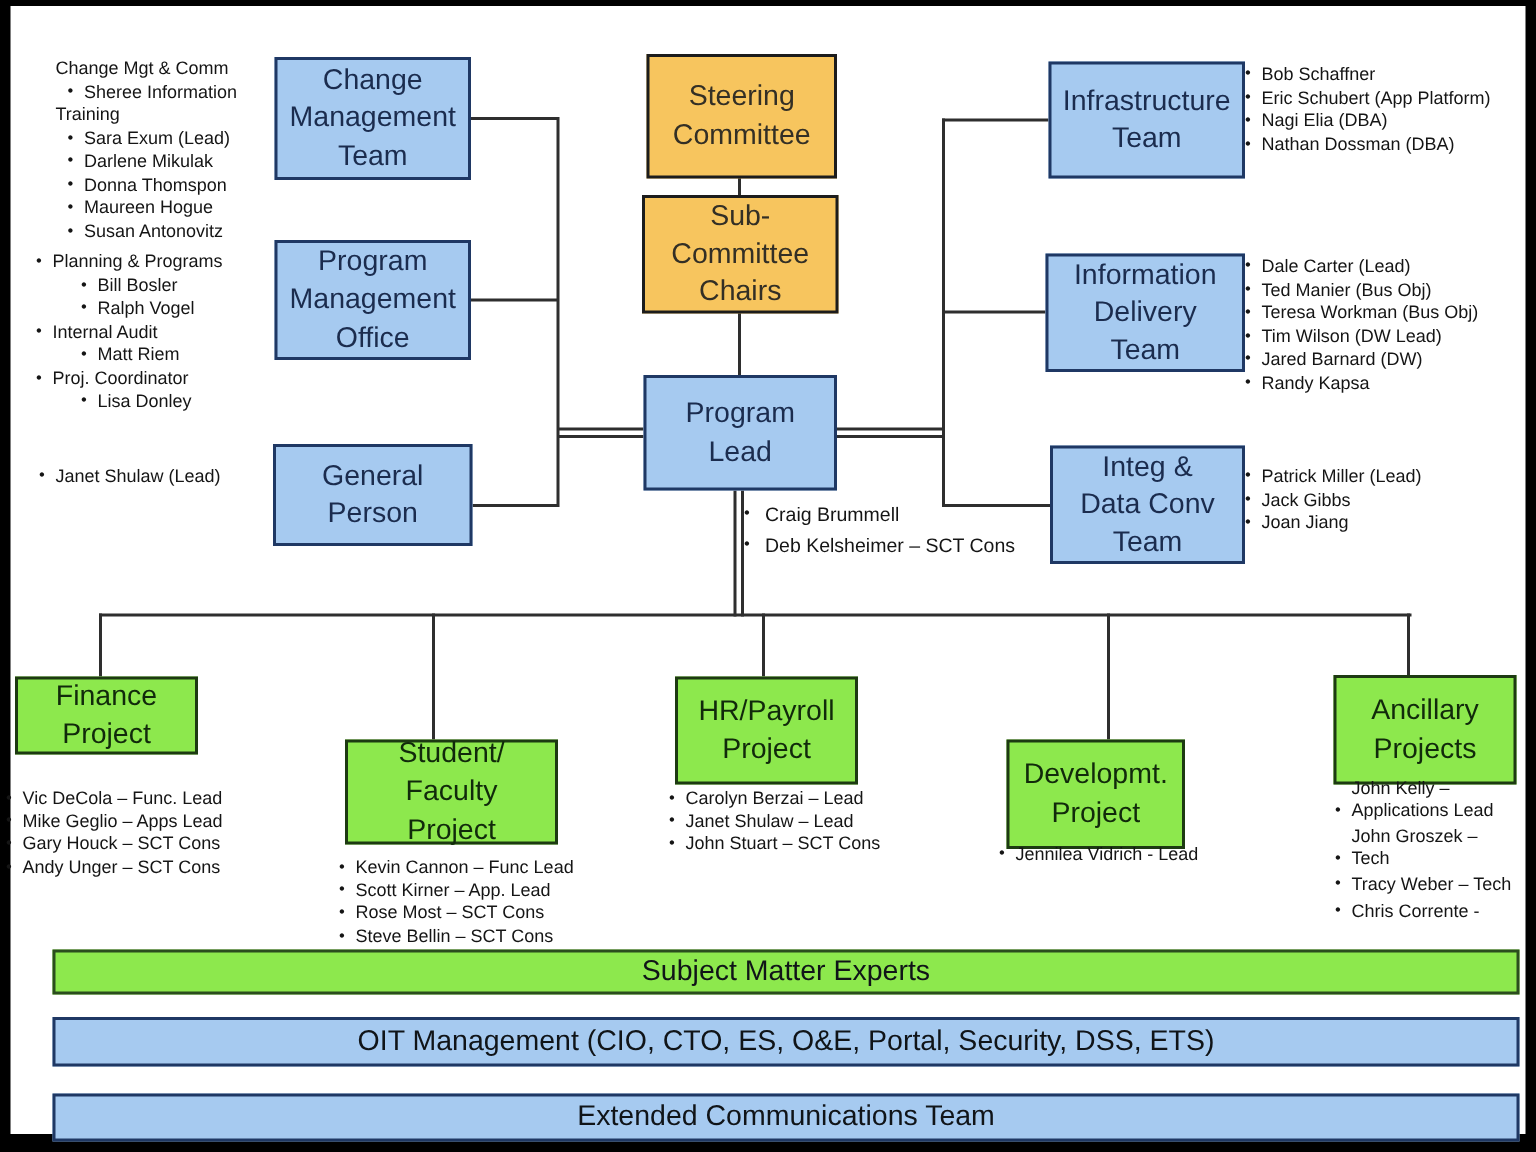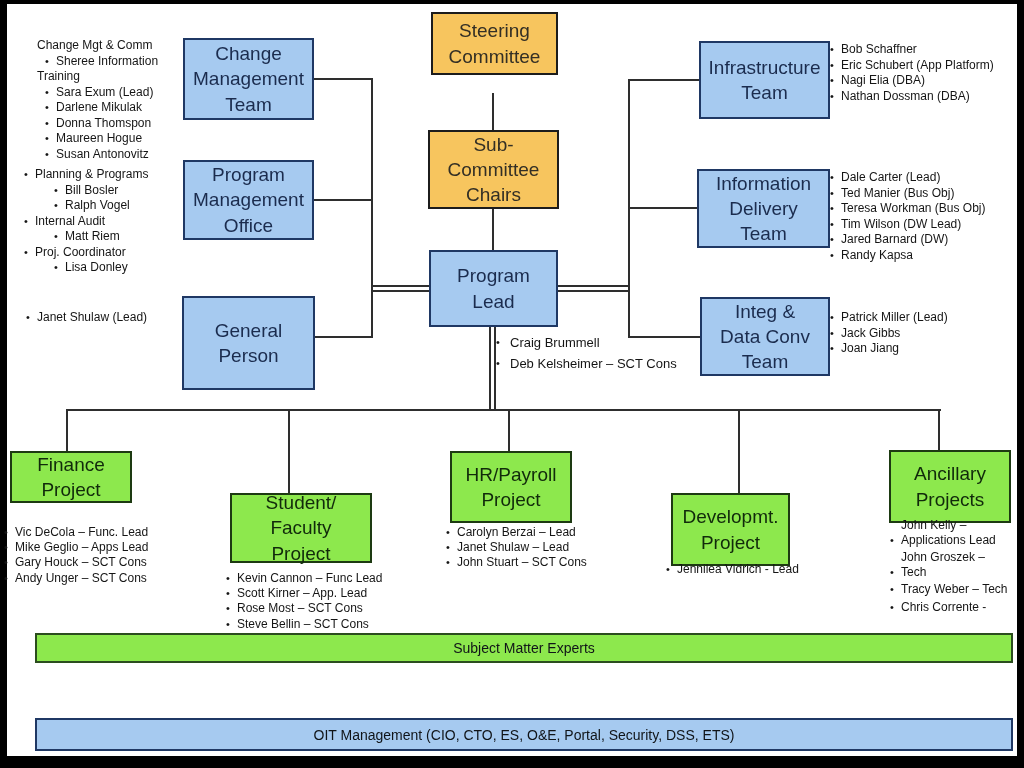--- a/index.html
+++ b/index.html
@@ -24,24 +24,24 @@
     display:flex; align-items:center; justify-content:center; text-align:center;
     white-space:pre-line; font-size:19px; line-height:1.32; font-weight:400;
   }
   .node.orange{background:var(--orange); border-color:#1c1c1c; color:#332f25;}
   .node.blue{background:var(--blue); border-color:var(--navy); color:#1b2c4e;}
   .node.green{background:var(--green); border-color:#1d3a12; color:#112a0b;}
   
   .bar{
     position:absolute; box-sizing:border-box; border:2px solid;
     display:flex; align-items:center; justify-content:center;
-    font-size:14px; color:#101418;
+    font-size:19px; color:#101418;
   }
   .bar.green{background:var(--green); border-color:#2b4d1e;}
-  .bar.blue{background:var(--blue); border-color:var(--navy);margin-top:40px;}
+  .bar.blue{background:var(--blue); border-color:var(--navy);}
   
   .alist{position:absolute; color:var(--ink); font-size:12px;}
   .li{display:flex; align-items:flex-end; line-height:15.5px;}
   .blt{flex:none; width:11px; font-size:11px;}
   .lh{padding-left:13px;}   
   .lb1{padding-left:21px;}  
   .lb0{padding-left:0;}     
   .lb2{padding-left:30px;}  
   .pl-list .li{font-size:13px; line-height:21px;}
   .pl-list .blt{width:14px;}
@@ -74,35 +74,35 @@
   <div class="dh" style="left:558px;top:285px;width:72px"></div>
 
   <div class="dv" style="left:489px;top:327px;height:84px"></div>
   <div class="hline" style="left:66px;top:409px;width:875px;height:2px"></div>
   <div class="vline" style="left:66px;top:409px;width:2px;height:42px"></div>
   <div class="vline" style="left:288px;top:409px;width:2px;height:84px"></div>
   <div class="vline" style="left:508px;top:409px;width:2px;height:42px"></div>
   <div class="vline" style="left:738px;top:409px;width:2px;height:84px"></div>
   <div class="vline" style="left:938px;top:409px;width:2px;height:41px"></div>
 
-  <div class="node orange" style="left:431px;top:12px;width:127px;height:63px"><span>Steering
+  <div class="node orange" style="left:431px;top:36px;width:127px;height:83px"><span>Steering
 Committee</span></div>
   <div class="node orange" style="left:428px;top:130px;width:131px;height:79px"><span>Sub-
 Committee
 Chairs</span></div>
   <div class="node blue" style="left:429px;top:250px;width:129px;height:77px"><span>Program
 Lead</span></div>
 
   <div class="node blue" style="left:183px;top:38px;width:131px;height:82px"><span>Change
 Management
 Team</span></div>
   <div class="node blue" style="left:183px;top:160px;width:131px;height:80px"><span>Program
 Management
 Office</span></div>
-  <div class="node blue" style="left:182px;top:296px;width:133px;height:94px"><span>General
+  <div class="node blue" style="left:182px;top:296px;width:133px;height:68px"><span>General
 Person</span></div>
 
   <div class="node blue" style="left:699px;top:41px;width:131px;height:78px"><span>Infrastructure
 Team</span></div>
   <div class="node blue" style="left:697px;top:169px;width:133px;height:79px"><span>Information
 Delivery
 Team</span></div>
   <div class="node blue" style="left:700px;top:297px;width:130px;height:79px"><span>Integ &amp;
 Data Conv
 Team</span></div>

